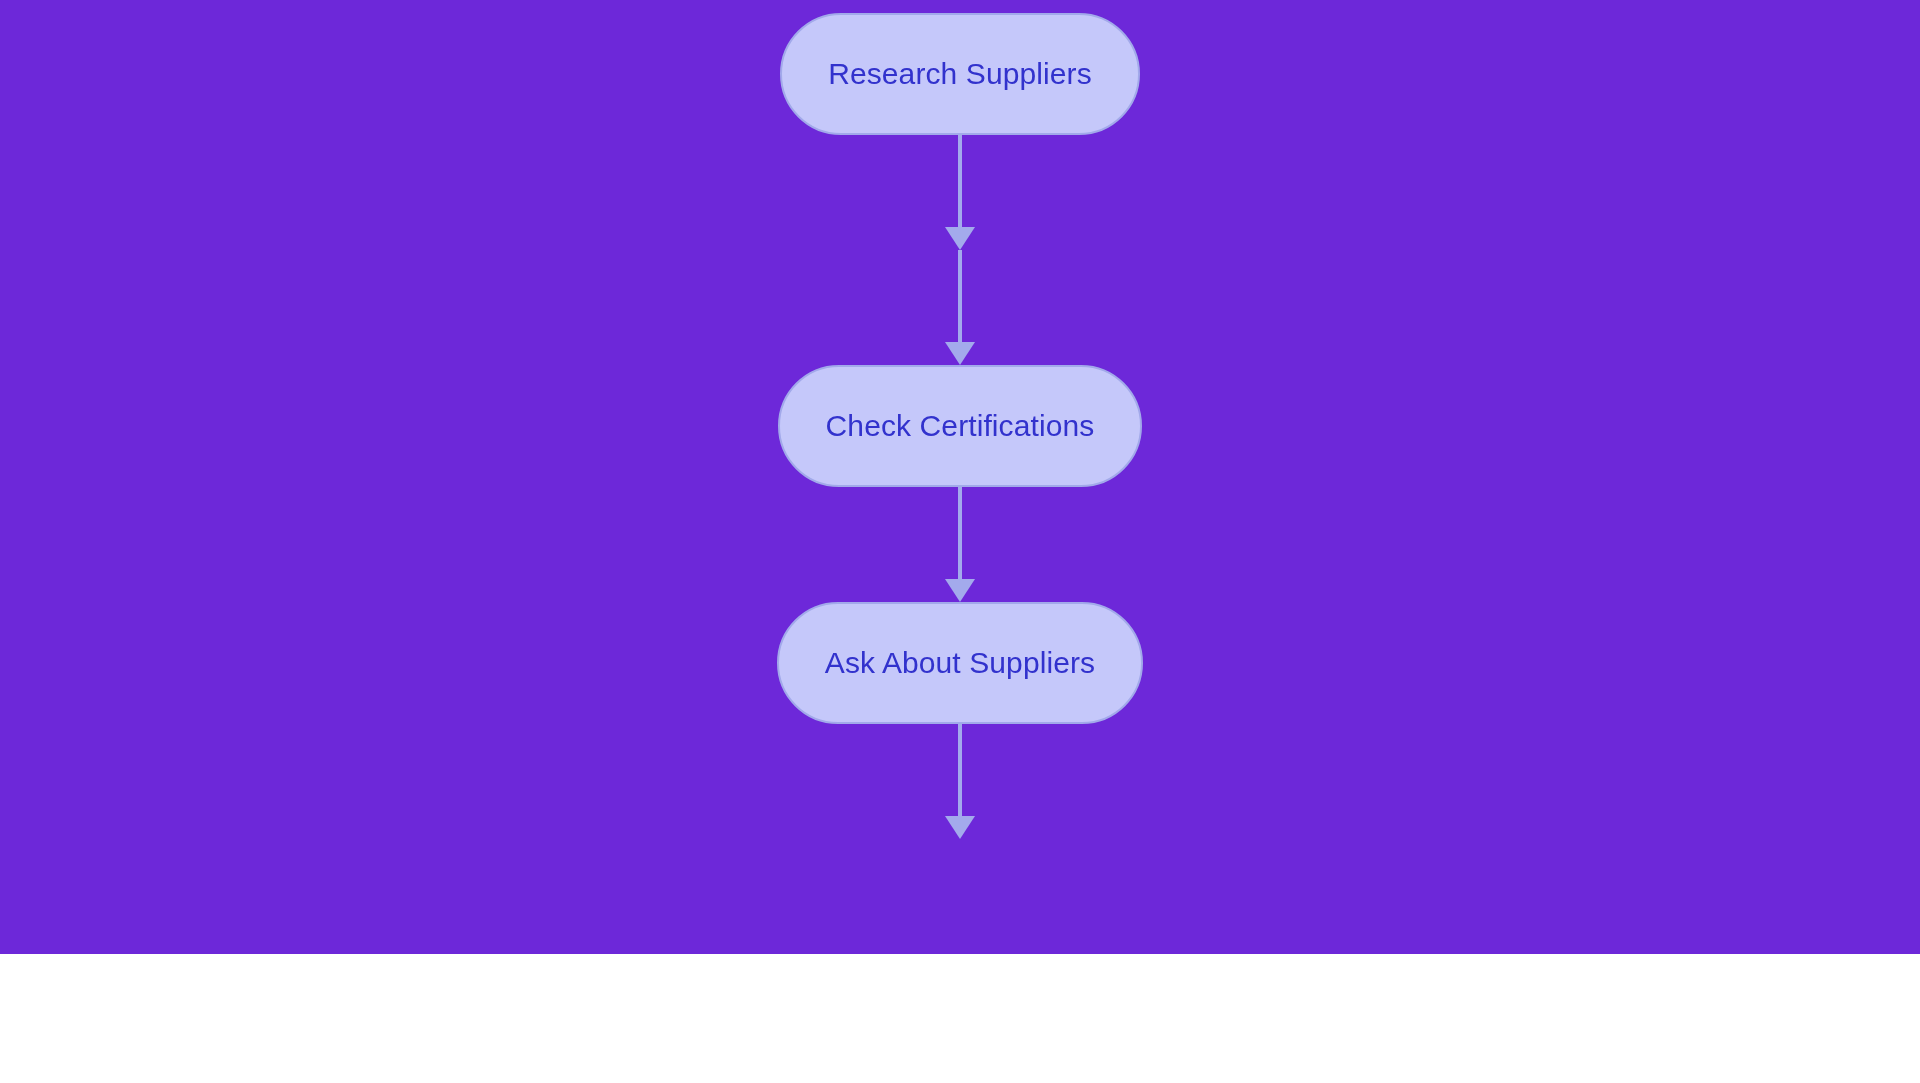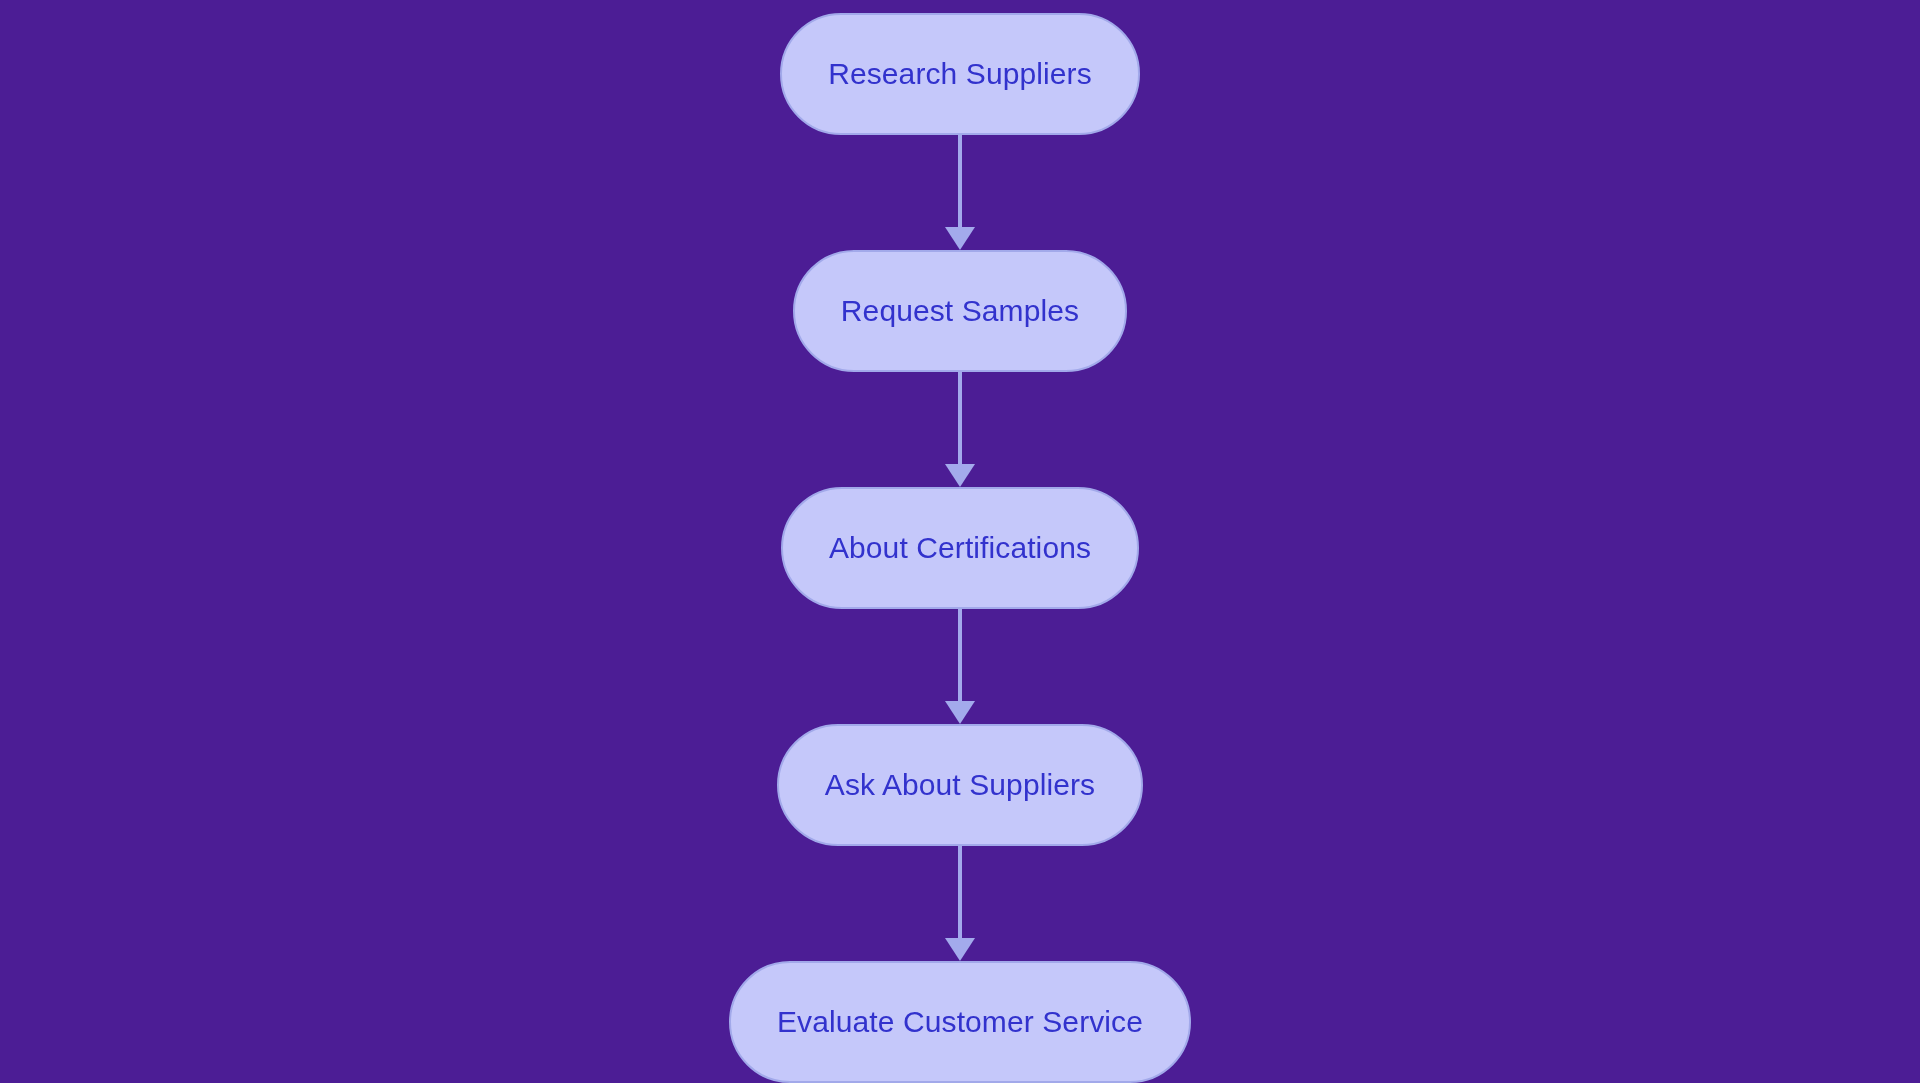--- a/index.html
+++ b/index.html
@@ -9,22 +9,22 @@
   }
   body {
     width: 1920px;
     height: 1083px;
     overflow: hidden;
     font-family: "Liberation Sans", sans-serif;
   }
   #flow-canvas {
     position: relative;
     width: 1920px;
-    height: 1083px;
-    background: #4c1d95;
+    height: 954px;
+    background: #6d28d9;
   }
   .flow-column {
     position: absolute;
     left: 0;
     top: 0;
     width: 1920px;
     height: 1083px;
     display: flex;
     flex-direction: column;
     align-items: center;
@@ -88,45 +88,39 @@
 
     <div class="node">
       <span class="node-label">Research Suppliers</span>
     </div>
 
     <div class="edge">
       <div class="edge-line"></div>
       <div class="edge-arrowhead"></div>
     </div>
 
-    <div class="node">
-      <span class="node-label">Request Samples</span>
-    </div>
 
     <div class="edge">
       <div class="edge-line"></div>
       <div class="edge-arrowhead"></div>
     </div>
 
     <div class="node">
-      <span class="node-label">About Certifications</span>
+      <span class="node-label">Check Certifications</span>
     </div>
 
     <div class="edge">
       <div class="edge-line"></div>
       <div class="edge-arrowhead"></div>
     </div>
 
     <div class="node">
       <span class="node-label">Ask About Suppliers</span>
     </div>
 
     <div class="edge">
       <div class="edge-line"></div>
       <div class="edge-arrowhead"></div>
     </div>
 
-    <div class="node">
-      <span class="node-label">Evaluate Customer Service</span>
-    </div>
 
   </div>
 </div>
 
 </body></html>

